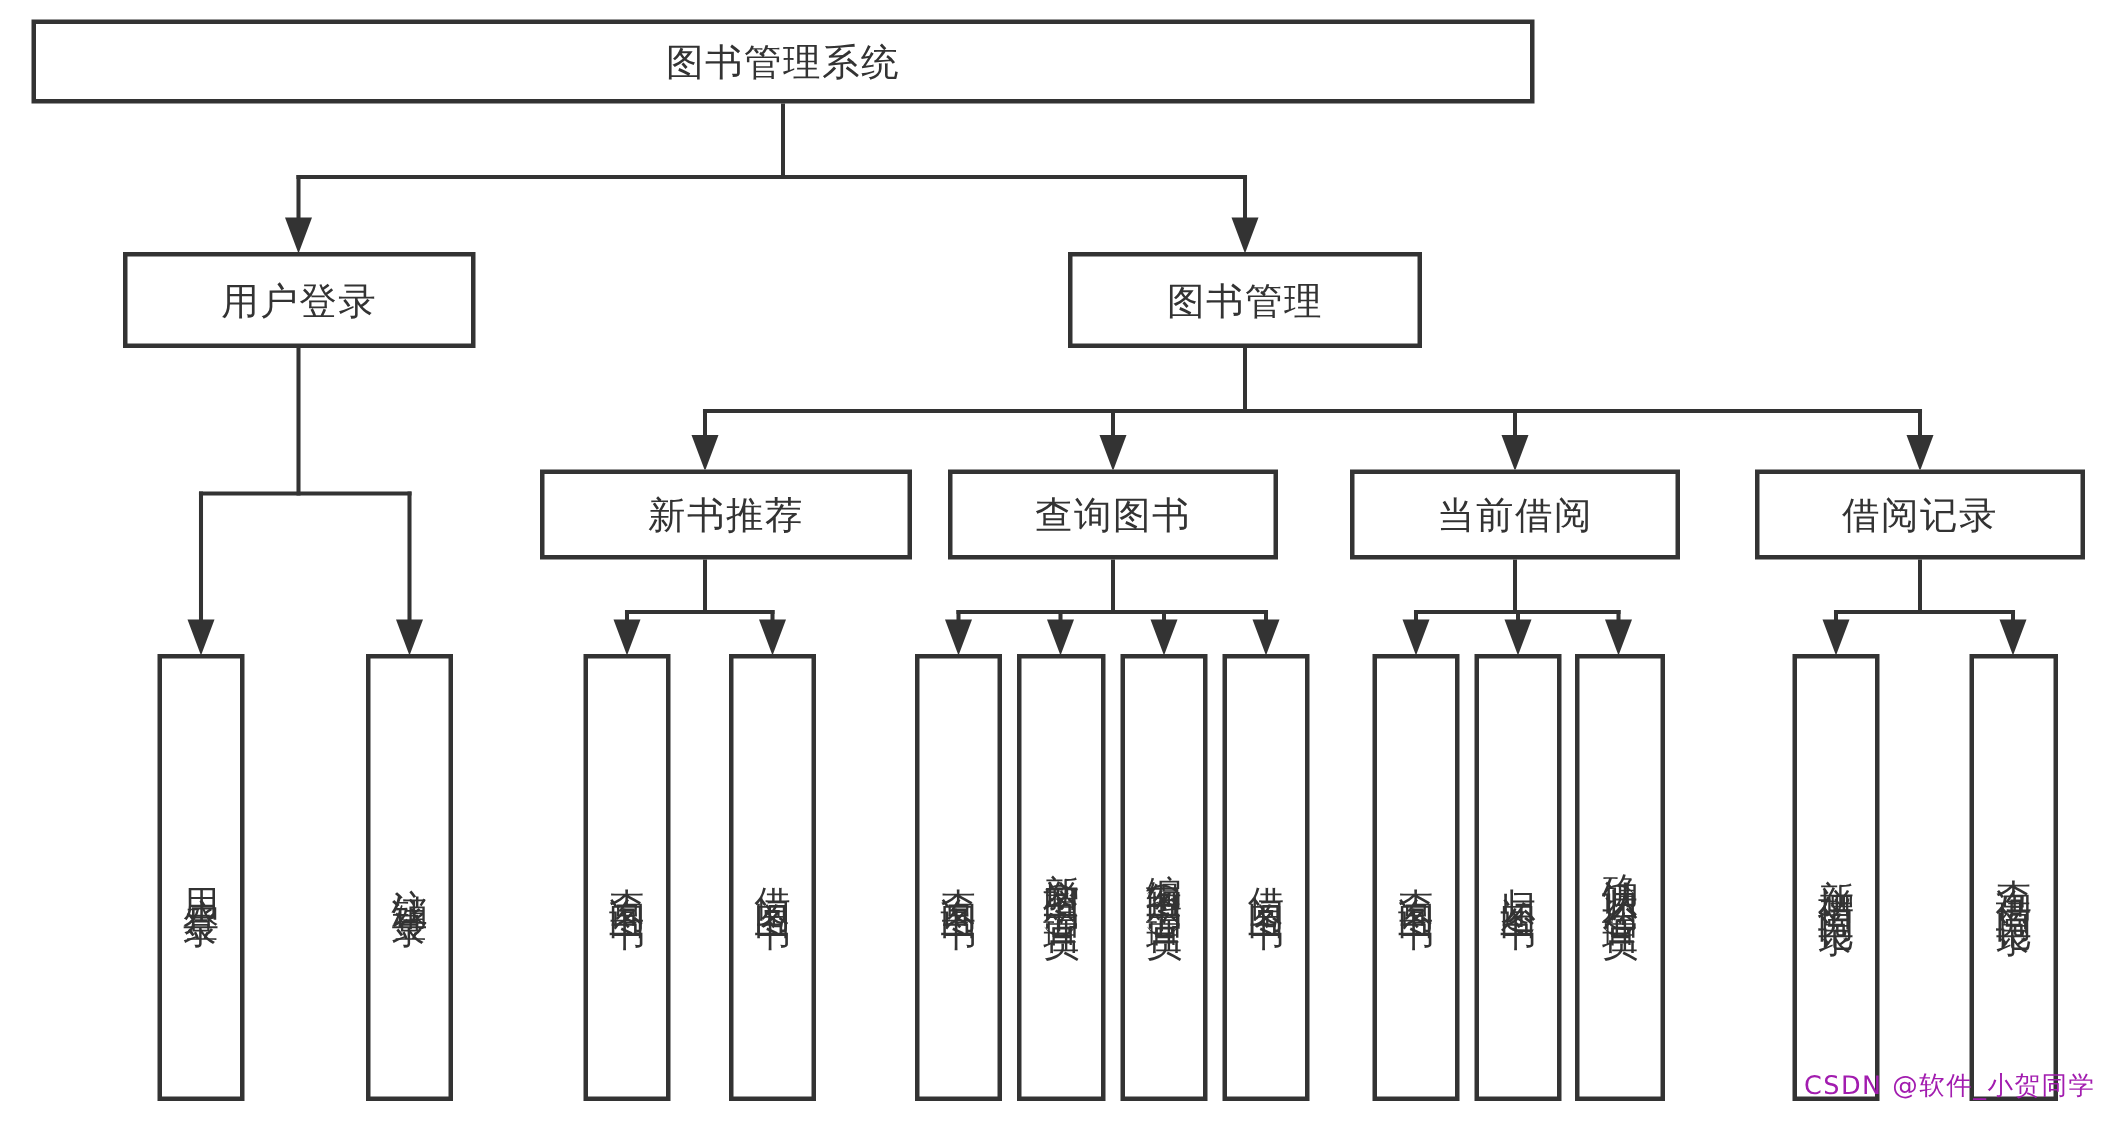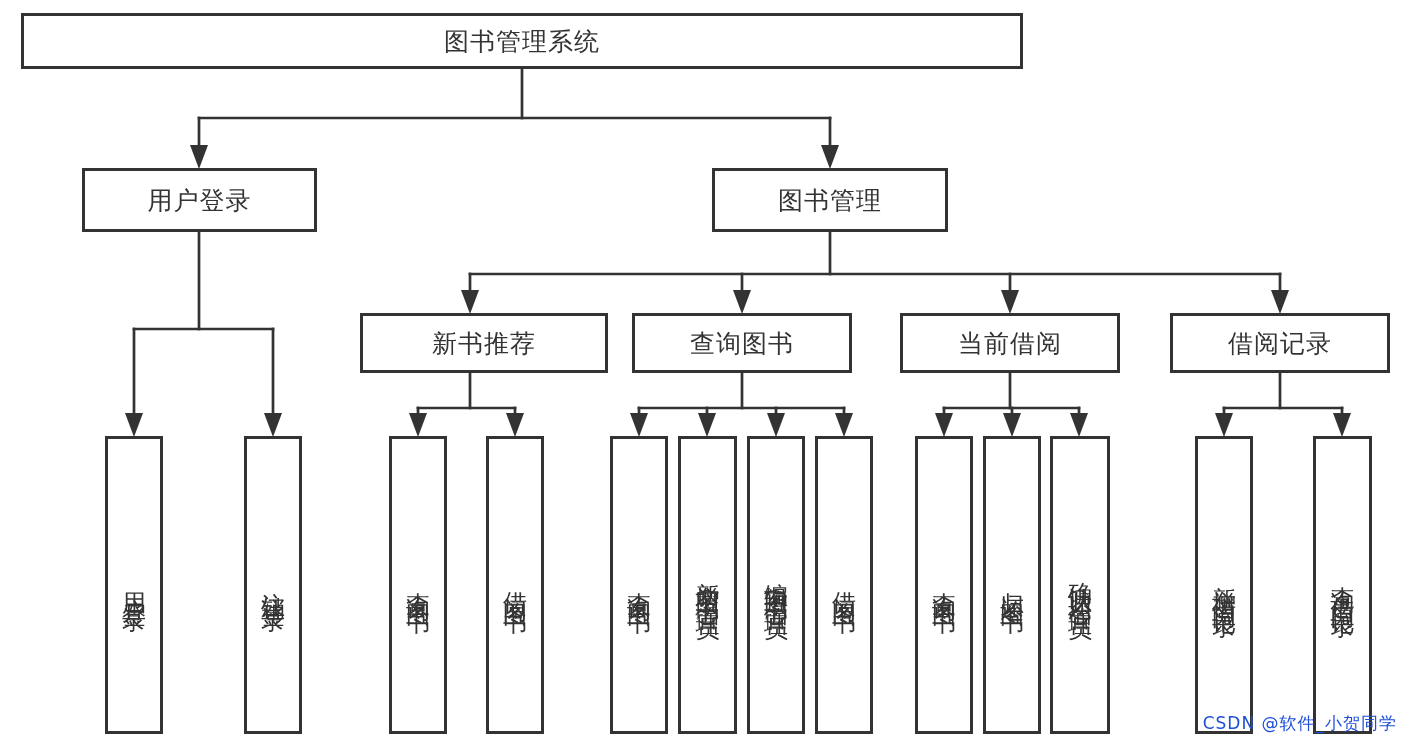--- a/index.html
+++ b/index.html
@@ -32,21 +32,21 @@
     line-height: 1;
   }
   .v-node.glyphs-9 span { letter-spacing: 5px; }
   .watermark {
     position: absolute;
     right: 8px;
     top: 712px;
     z-index: 5;
     font-size: 17px;
     letter-spacing: 1px;
-    color: #1d4ed8;
+    color: #a21caf;
     white-space: nowrap;
   }
 </style>
 </head>
 <body>
 
 <div class="canvas">
 
   <svg class="connectors" width="1405" height="747" viewBox="0 0 1405 747" stroke="#333333" stroke-width="2.7" fill="none" stroke-linecap="square">
 

